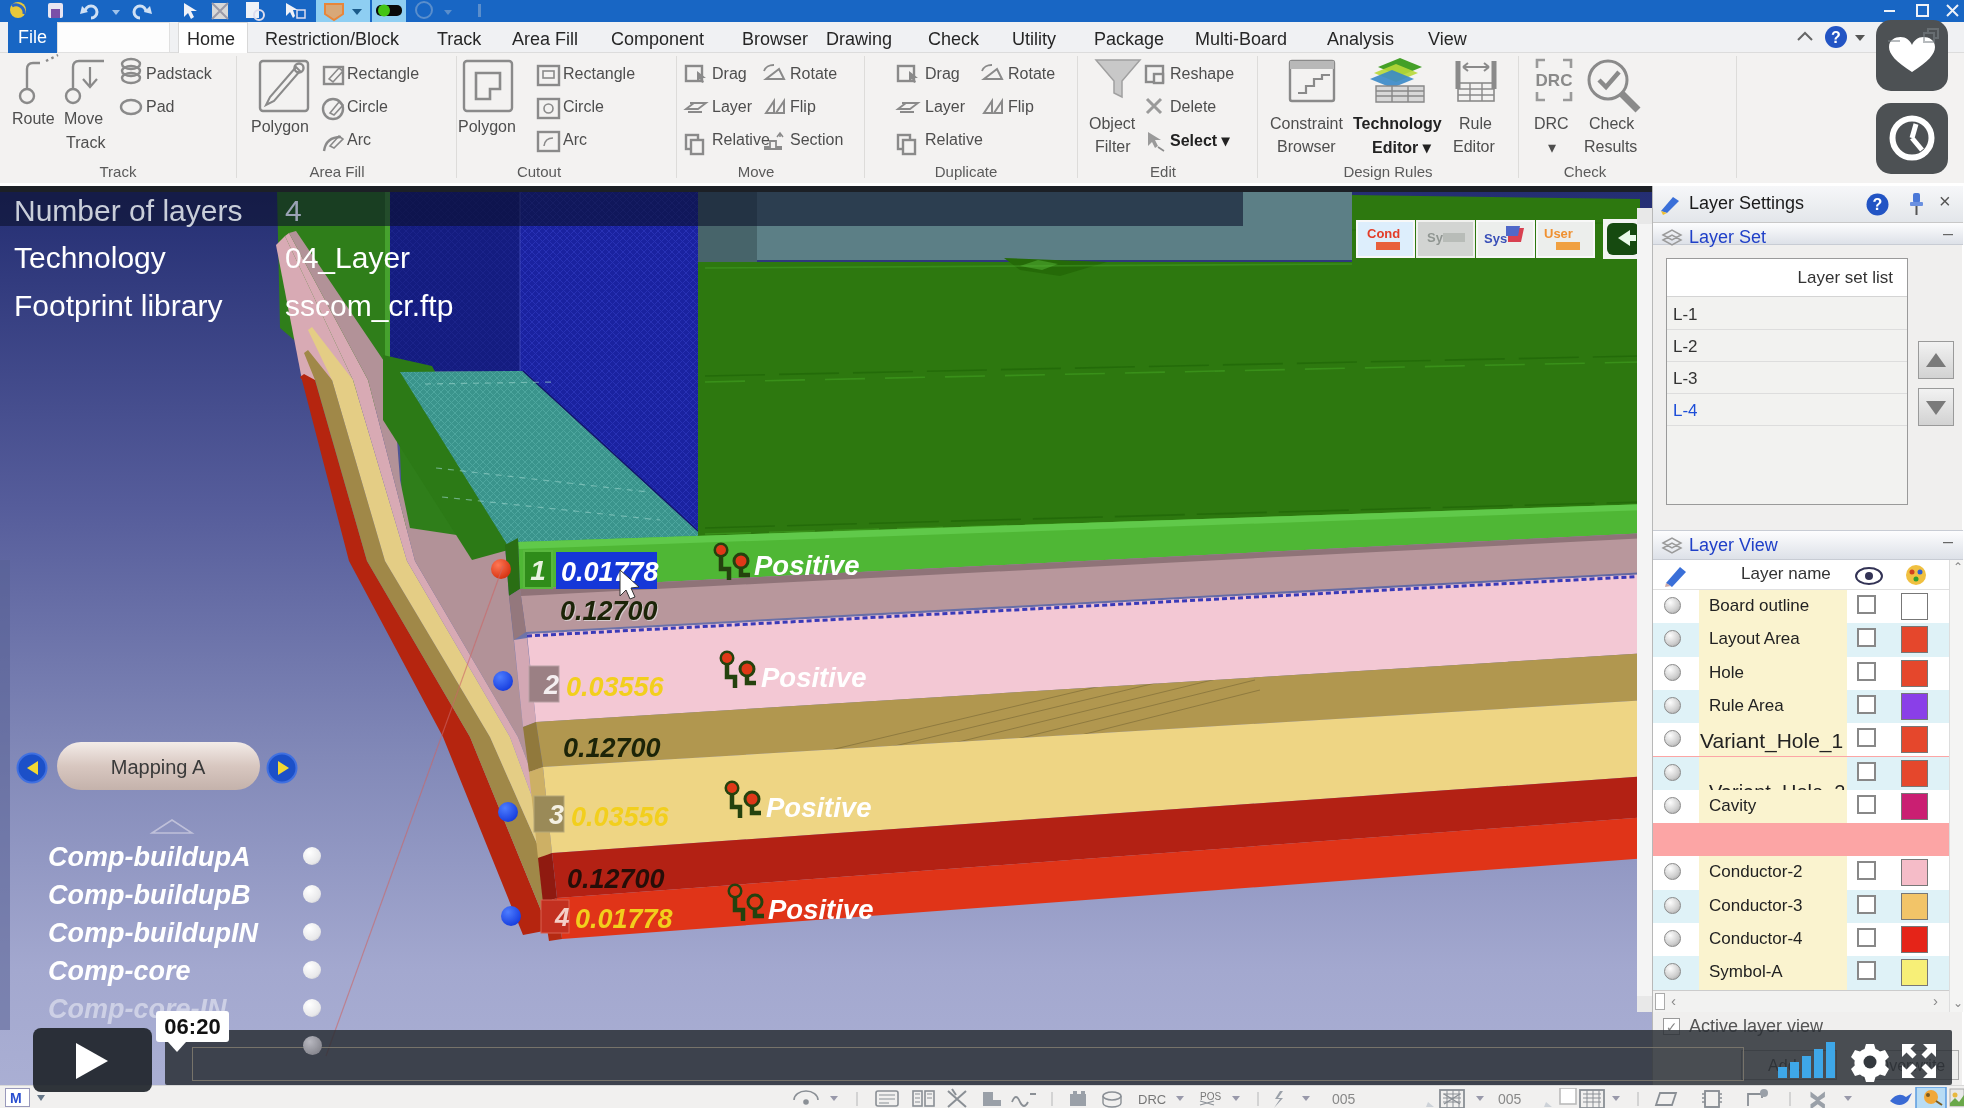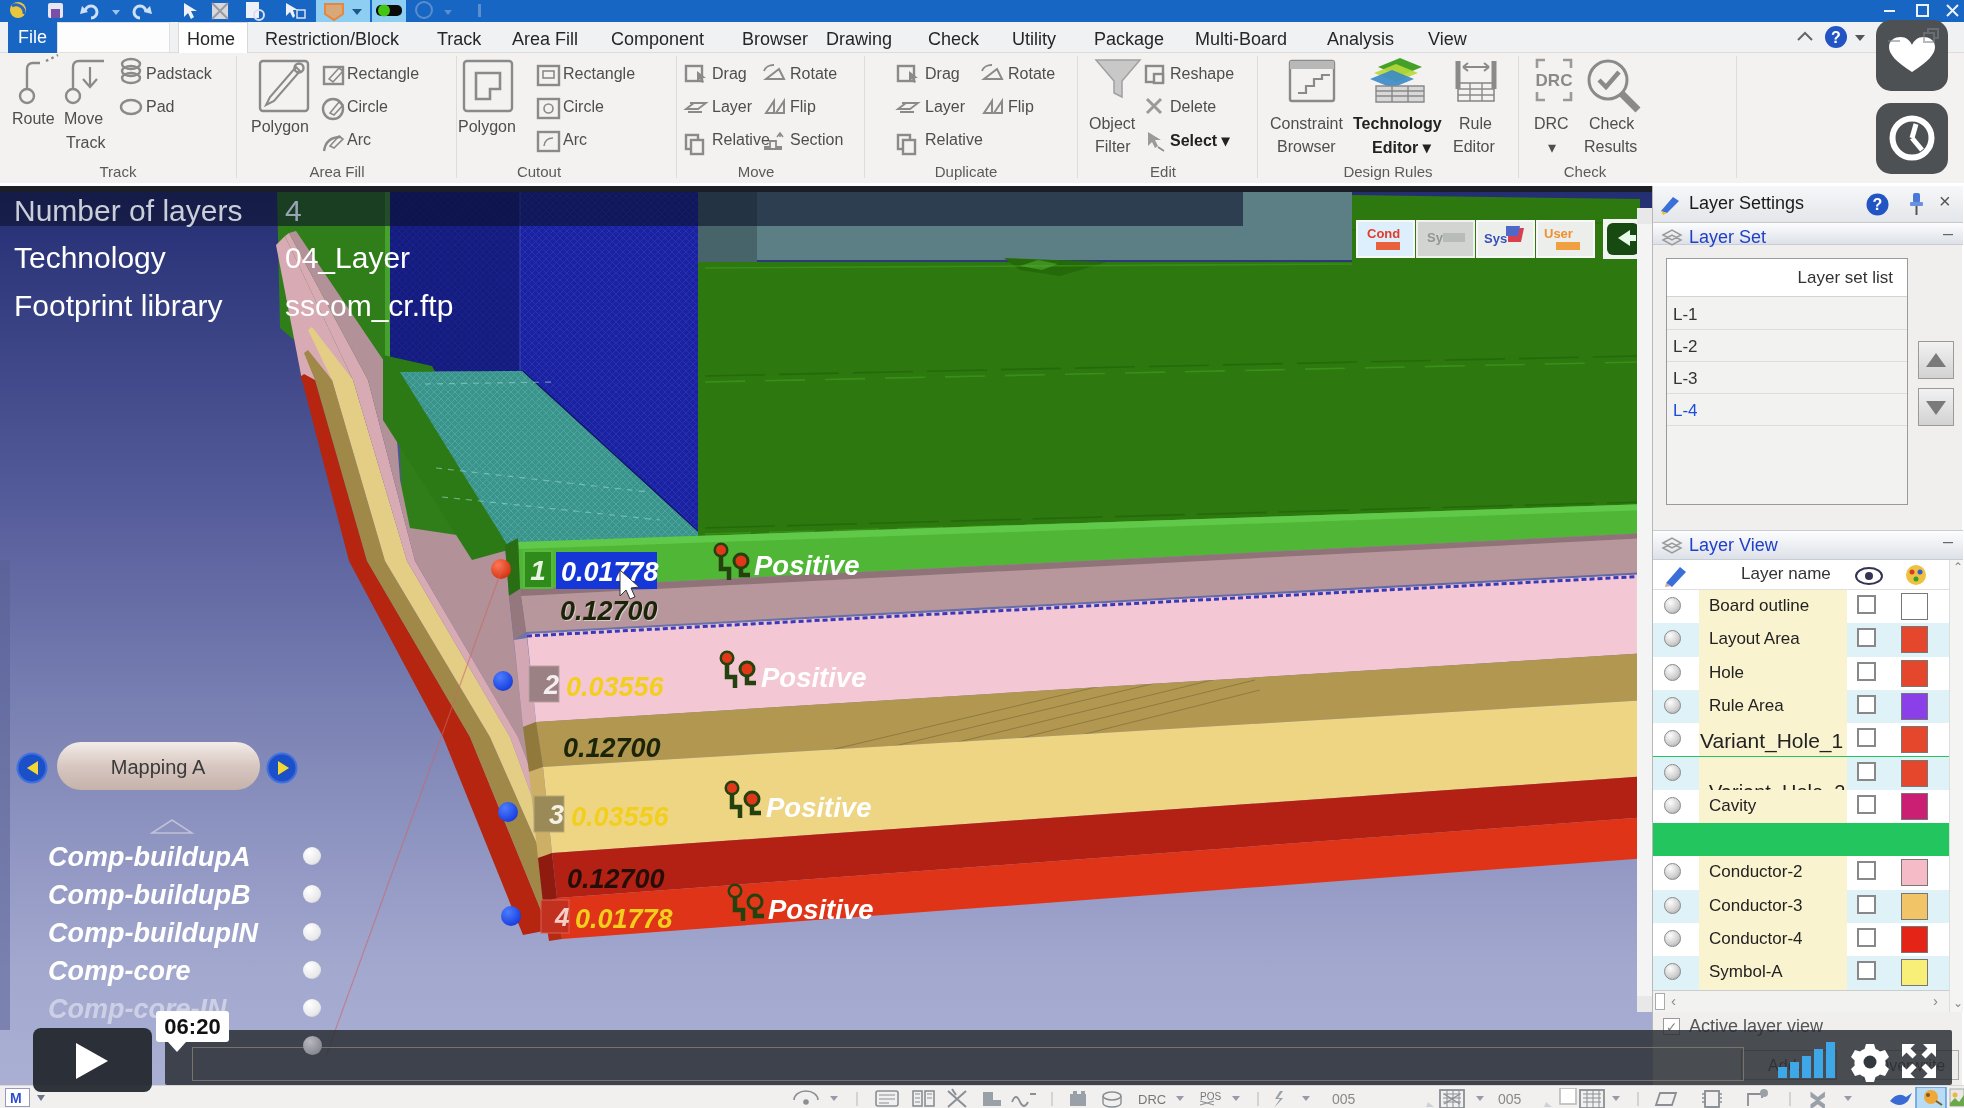--- a/index.html
+++ b/index.html
@@ -546,21 +546,21 @@
     </div>
 
     <div class="abs" style="left:0;top:344px;width:310px;height:30px;background:linear-gradient(#fdfdfe,#dde1e8);border-top:1px solid #c8ccd4;border-bottom:1px solid #c8ccd4">
       <svg class="abs" style="left:8px;top:4px" width="22" height="22" viewBox="0 0 22 22">
         <path d="M2,8 L11,3 L20,8 L11,13 Z M2,13 L11,8 L20,13 L11,18 Z" fill="none" stroke="#9a9a9a" stroke-width="1.5"></path>
       </svg>
       <span class="abs" style="left:36px;top:4px;font-size:18px;color:#2040c8">Layer View</span>
       <span class="abs" style="left:290px;top:0px;font-size:18px;color:#666">–</span>
     </div>
 
-    <div class="abs" id="lvtable" style="left:0;top:374px;width:296px;height:430px;background:#22c55e">
+    <div class="abs" id="lvtable" style="left:0;top:374px;width:296px;height:430px;background:#fca5a5">
       <div class="abs" style="left:0;top:0;width:296px;height:30px;background:#fff;border-bottom:1px solid #e0e0e0">
         <svg class="abs" style="left:10px;top:3px" width="26" height="24" viewBox="0 0 26 24">
             <path d="M3,20 L17,4 L23,9 L9,24 Z" fill="#3a6fd8"></path>
             <path d="M3,20 L8,23 L2,24 Z" fill="#caa"></path>
           </svg>
         <span class="abs" style="left:88px;top:4px;font-size:17px;color:#333">Layer name</span>
         <svg class="abs" style="left:202px;top:7px" width="28" height="18" viewBox="0 0 28 18">
             <ellipse cx="14" cy="9" rx="13" ry="8" fill="none" stroke="#335" stroke-width="2"></ellipse>
             <circle cx="14" cy="9" r="4" fill="#335"></circle>
           </svg>

